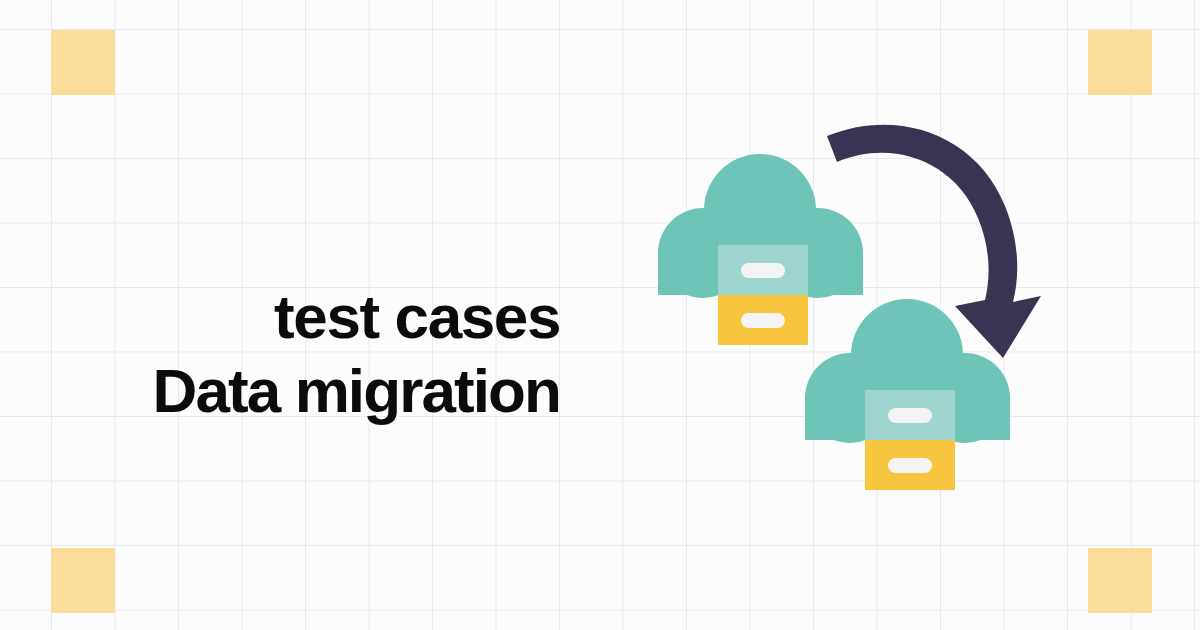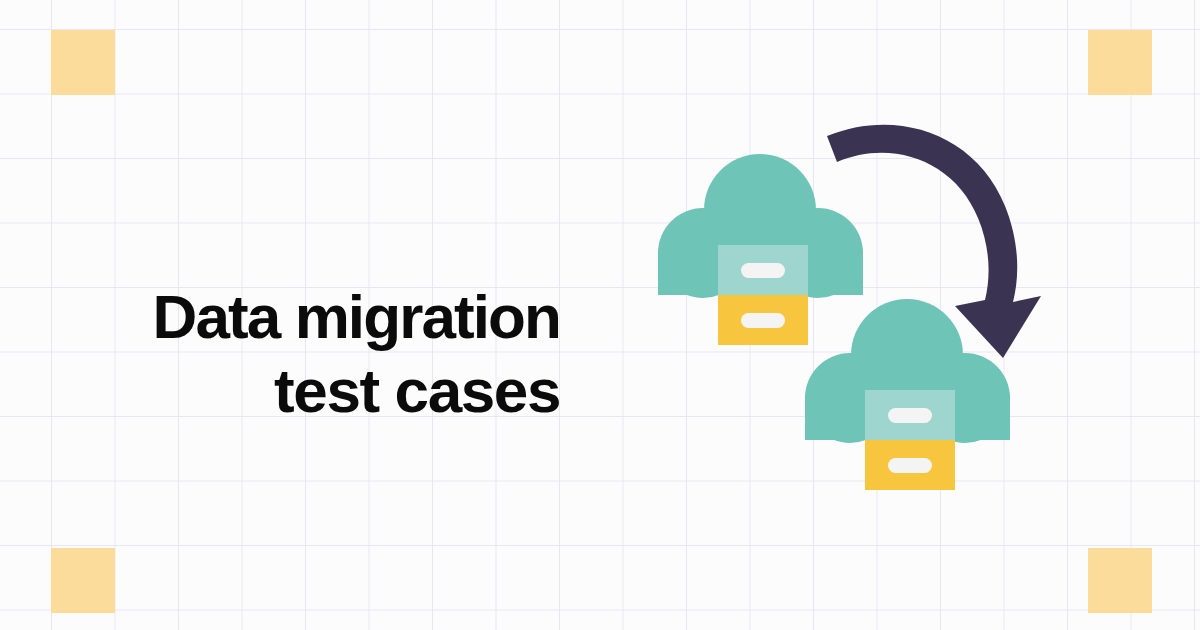--- a/index.html
+++ b/index.html
@@ -77,22 +77,22 @@
 <div id="canvas">
 
   <div id="grid-bg"></div>
 
   <div class="accent-square" id="sq-tl"></div>
   <div class="accent-square" id="sq-tr"></div>
   <div class="accent-square" id="sq-bl"></div>
   <div class="accent-square" id="sq-br"></div>
 
   <h1 id="headline">
+    <span class="line line-2">test cases</span>
     <span class="line line-1">Data migration</span>
-    <span class="line line-2">test cases</span>
   </h1>
 
   <div id="illustration">
     <svg viewBox="0 0 400 390" xmlns="http://www.w3.org/2000/svg">
 
       <g>
 
         <g fill="#6FC4B8">
           <circle cx="115" cy="100" r="56"></circle>
           <circle cx="58" cy="143" r="45"></circle>

